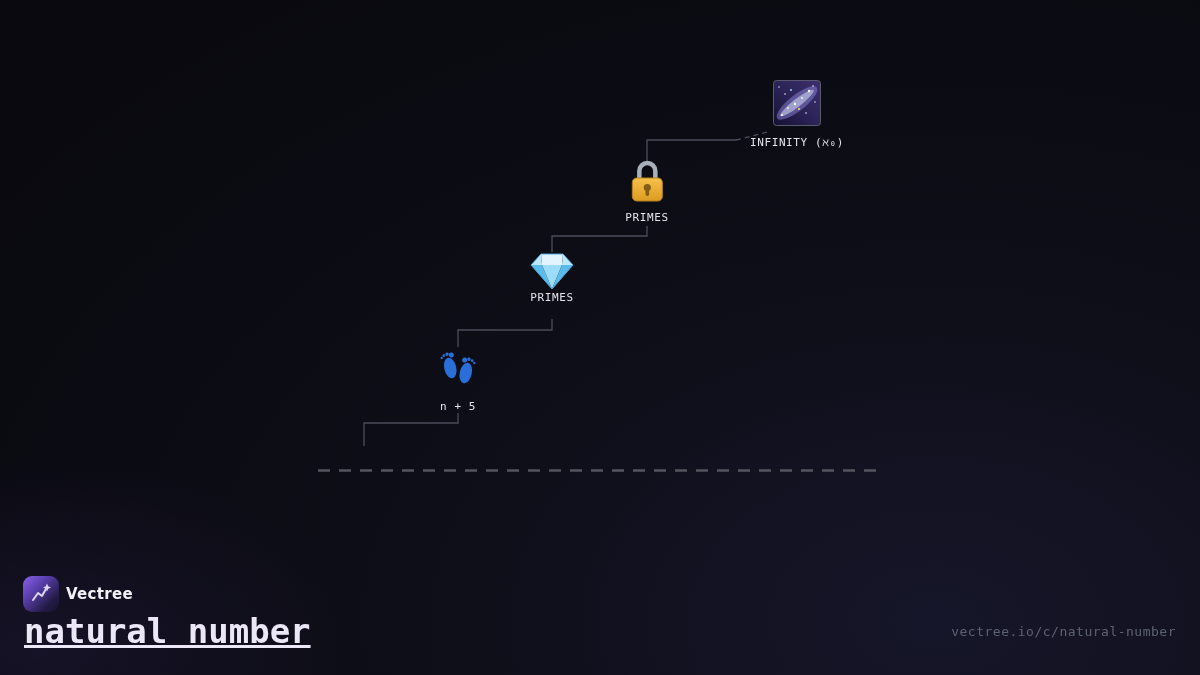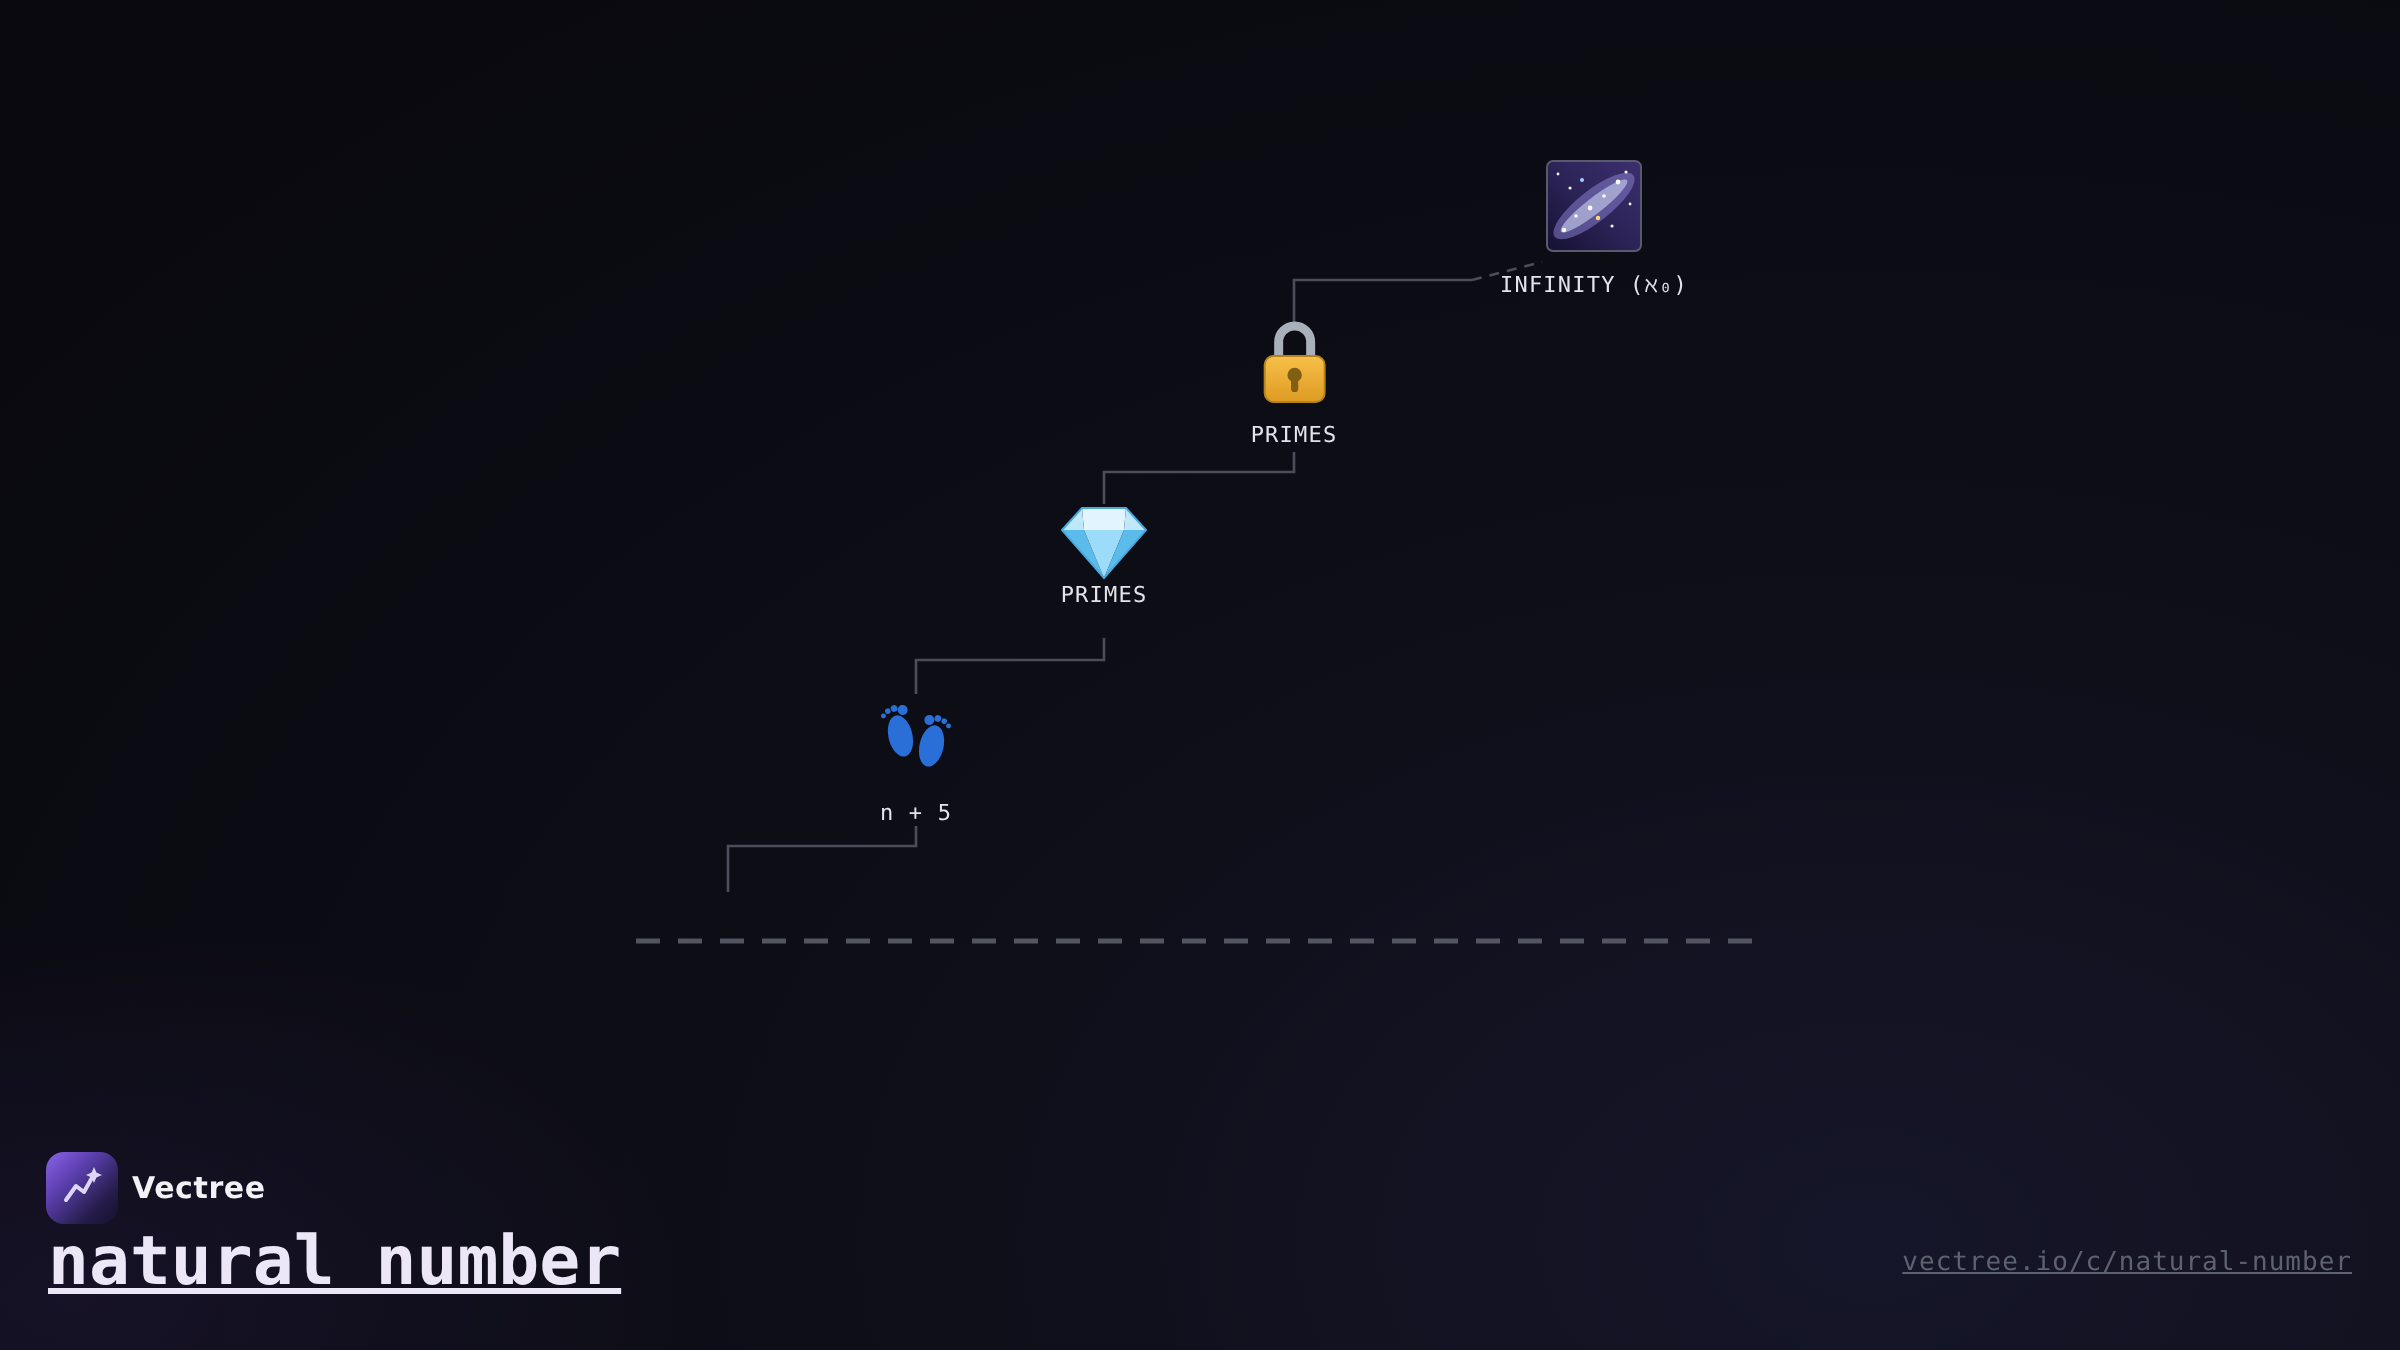--- a/index.html
+++ b/index.html
@@ -28,21 +28,21 @@
   .brand{
     position:absolute;left:66px;top:585px;z-index:3;
     font:bold 15px "DejaVu Sans", sans-serif;color:#f2f2f6;letter-spacing:.3px;
   }
   .page-title{
     position:absolute;left:24px;top:611px;z-index:3;
     font:bold 34px "DejaVu Sans Mono", monospace;color:#ece7f6;white-space:nowrap;text-decoration:underline;
   }
   .page-url{
     position:absolute;right:24px;top:624px;z-index:3;
-    font:13px "DejaVu Sans Mono", monospace;color:#5d6270;letter-spacing:.5px;text-decoration:underline;
+    font:13px "DejaVu Sans Mono", monospace;color:#5d6270;letter-spacing:.5px;
   }
 </style>
 </head>
 <body>
 
 <div class="screen">
 
   <svg class="wires" width="1200" height="675" viewBox="0 0 1200 675">
     <line x1="318" y1="470.5" x2="877" y2="470.5" stroke="#53565e" stroke-width="2.4" stroke-dasharray="12 9"></line>
     <g stroke="#4a4e59" stroke-width="1.3" fill="none">

